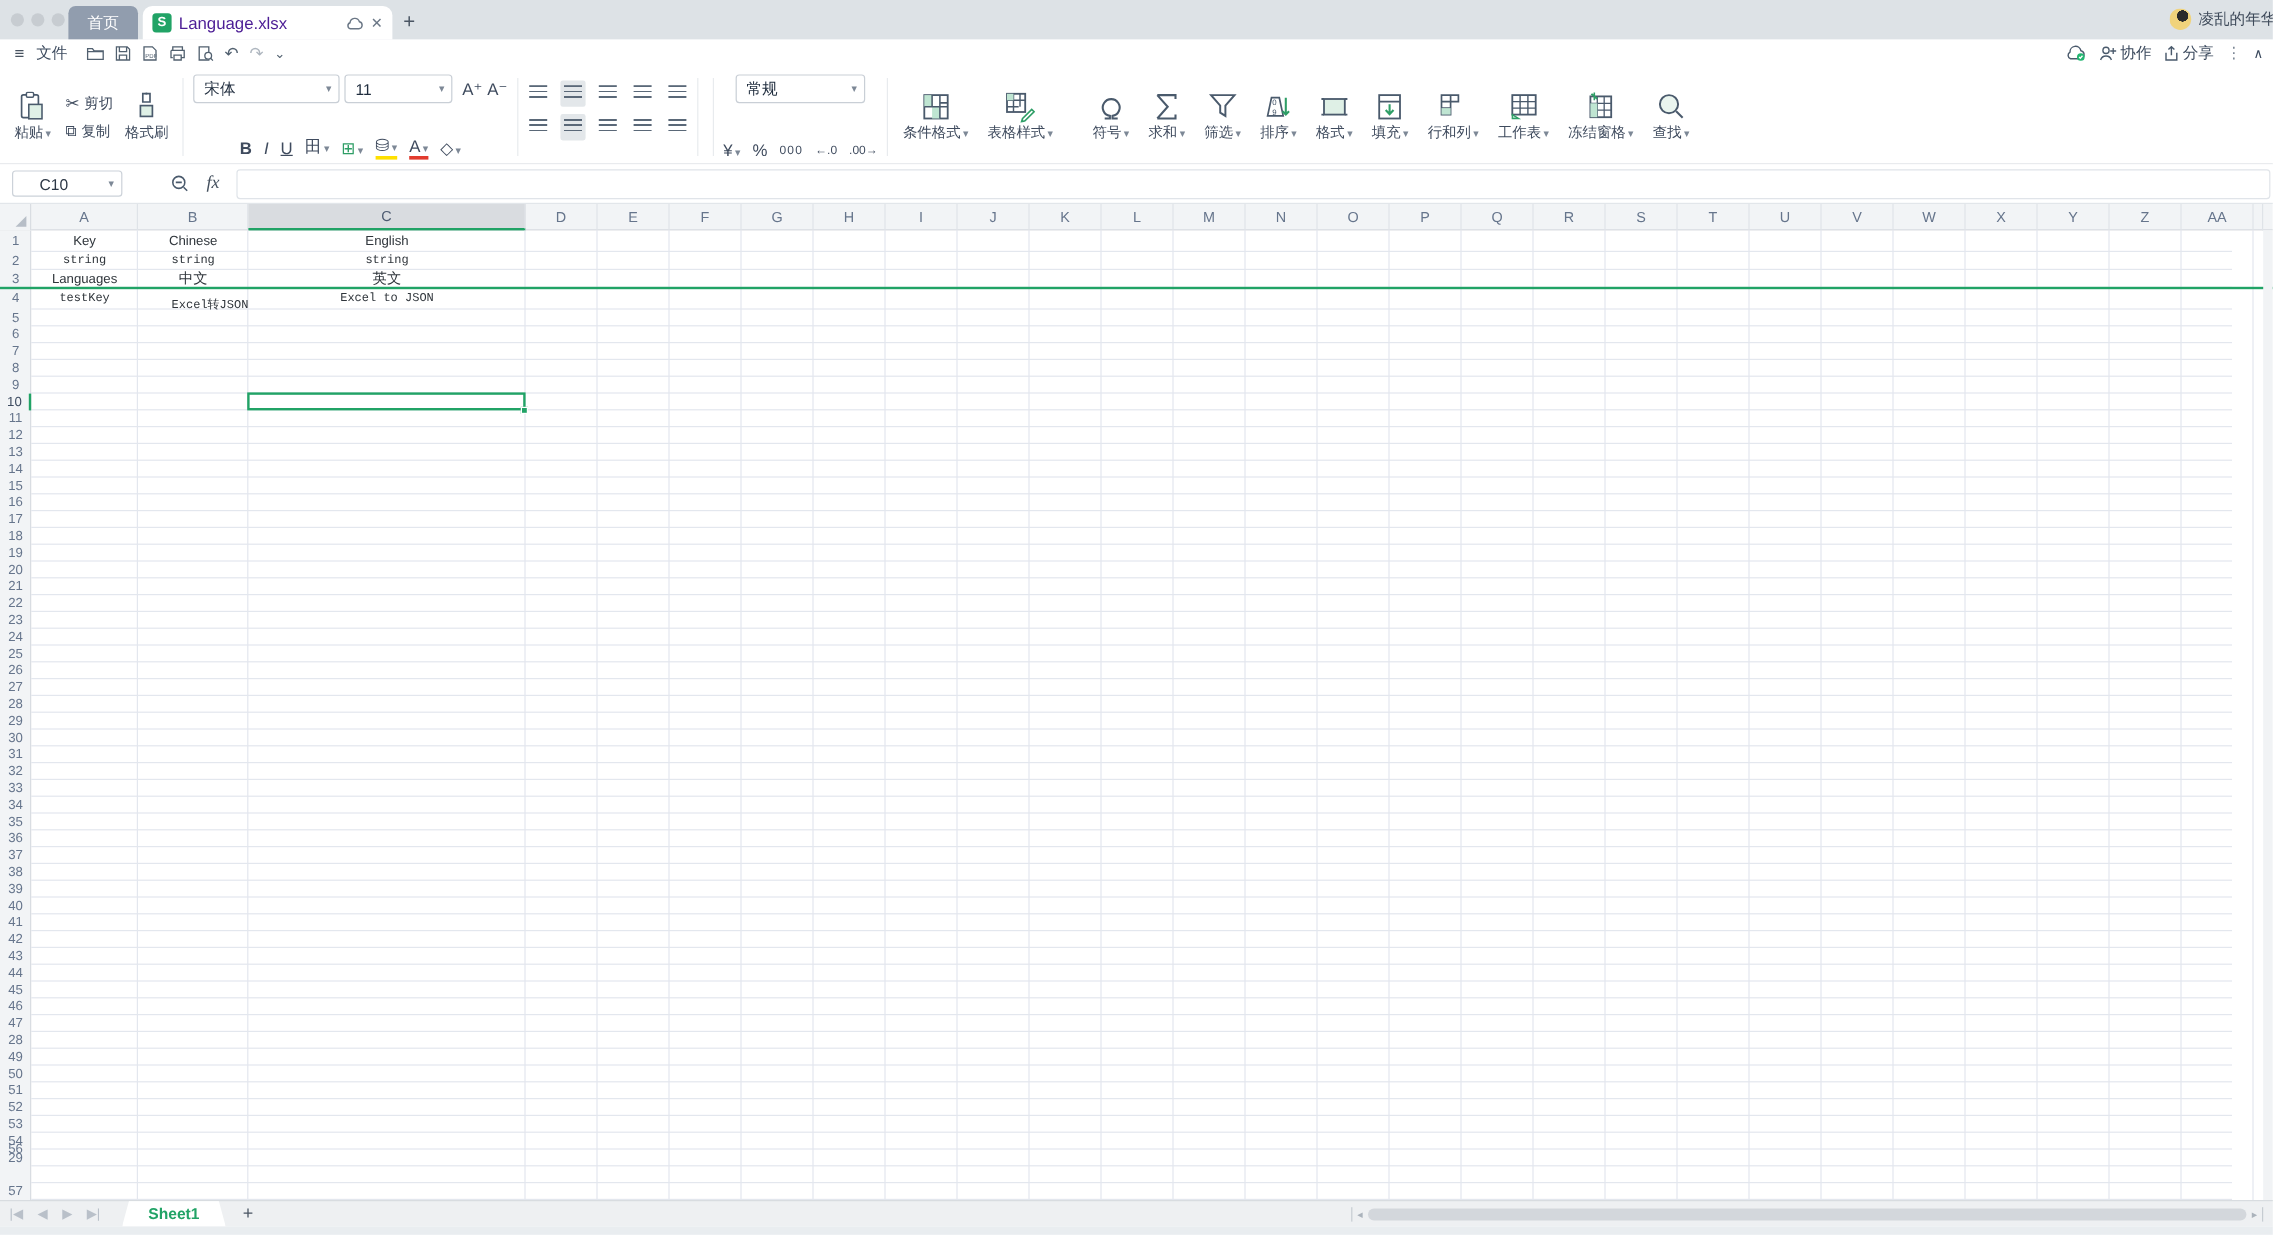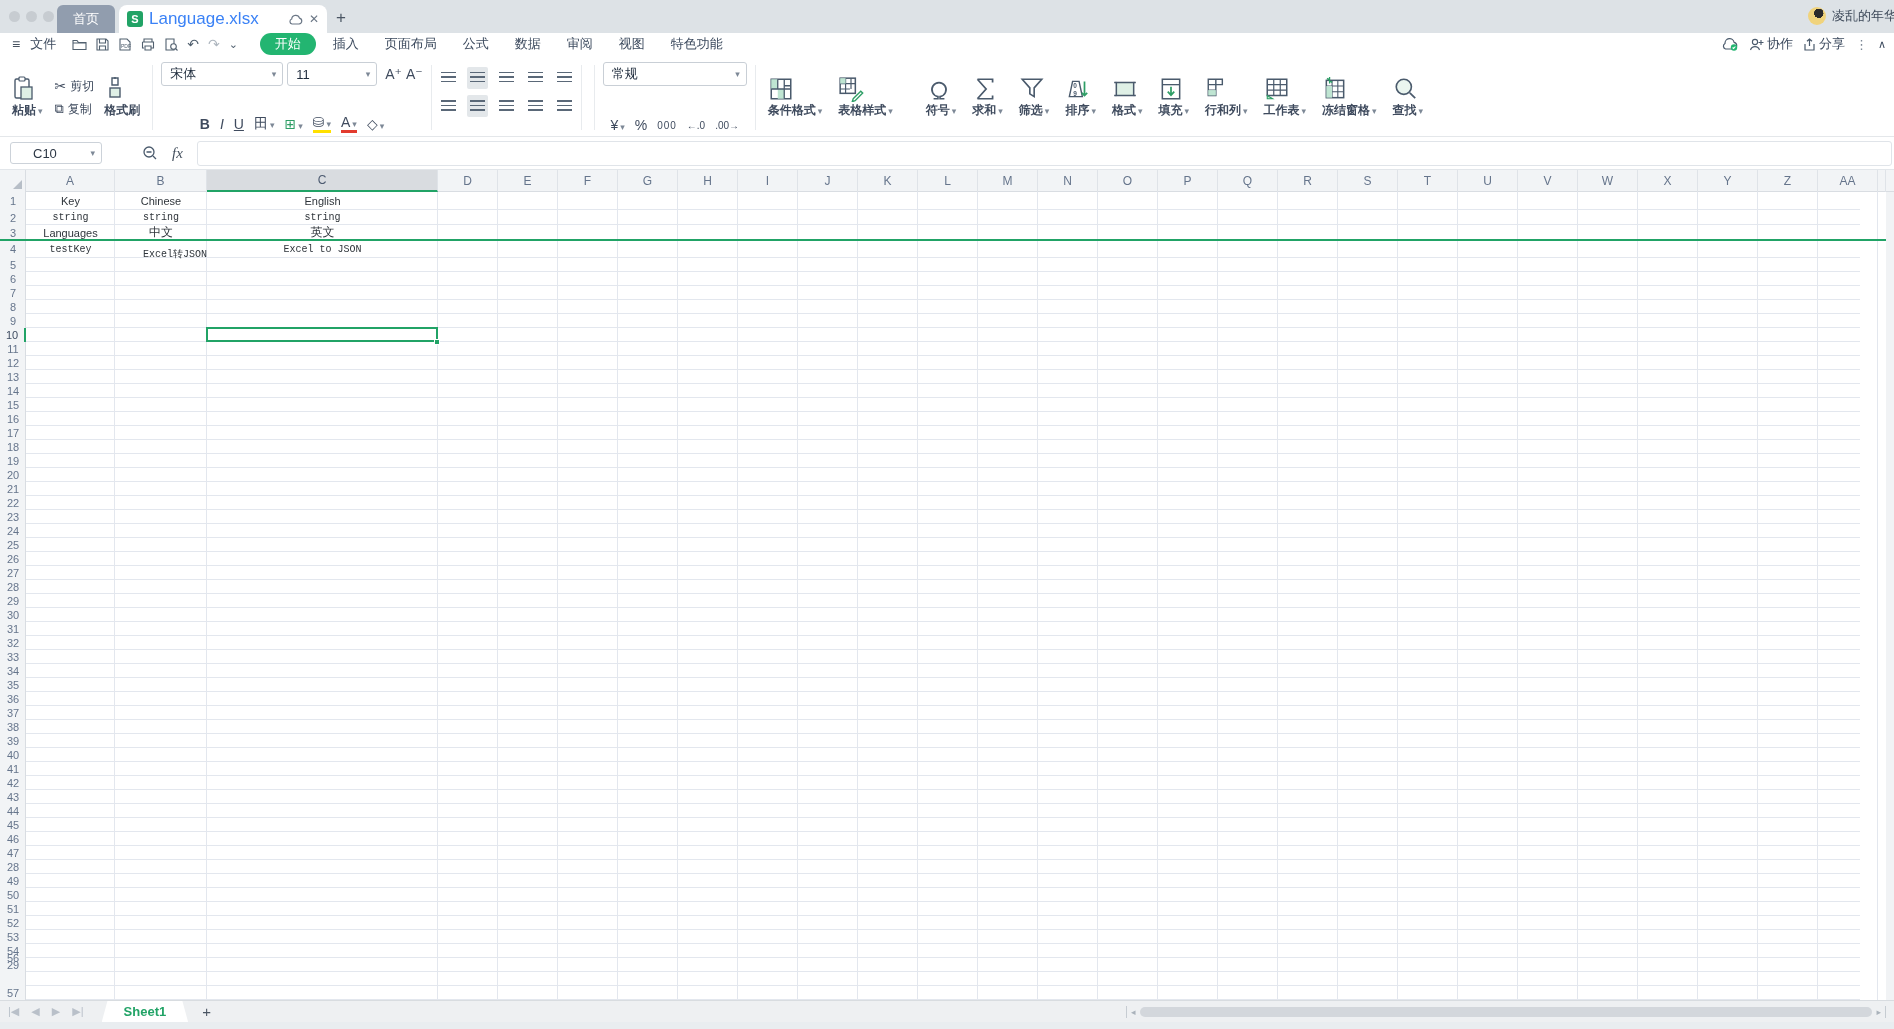--- a/index.html
+++ b/index.html
@@ -8,21 +8,21 @@
   
   #titlebar { position:absolute; left:0; top:0; width:1894px; height:33px; background:#dde2e6; }
   .traffic { position:absolute; top:11px; width:11px; height:11px; border-radius:50%; background:#c7ccd1; }
   .tab-home { position:absolute; left:57px; top:5px; width:58px; height:28px; background:#919dae;
     color:#fff; font-size:13px; display:flex; align-items:center; justify-content:center;
     border-radius:6px 6px 0 0; }
   .tab-doc { position:absolute; left:119px; top:5px; width:208px; height:28px; background:#fff;
     border-radius:8px 8px 0 0; display:flex; align-items:center; padding:0 8px; gap:6px; }
   .slogo { width:16px; height:16px; background:#21a366; color:#fff; border-radius:3px;
     font-size:11px; font-weight:bold; display:flex; align-items:center; justify-content:center; }
-  .tab-doc .title { font-size:17px; color:#3b82f6; flex:1; }
+  .tab-doc .title { font-size:14px; color:#4c1d95; flex:1; }
   .tabicon { color:#6b7786; font-size:12px; }
   .newtab { position:absolute; left:336px; top:8px; color:#4a5563; font-size:17px; }
   .userbox { position:absolute; right:0; top:7px; display:flex; align-items:center; gap:6px;
     font-size:13px; color:#3e4a5a; width:86px; overflow:hidden; white-space:nowrap; }
   .avatar { width:18px; height:18px; border-radius:50%; flex:0 0 18px;
     background:radial-gradient(circle at 60% 35%,#2b2b2b 0 29%,#f0d37c 30%); }
   
   #menubar { position:absolute; left:0; top:33px; width:1894px; height:22px; background:#fff;
     display:flex; align-items:center; font-size:13px; color:#3c4a5e; }
   .hamburger { margin-left:12px; font-size:14px; color:#47525f; }
@@ -33,22 +33,22 @@
   .menu-item { padding:2px 13px; cursor:default; }
   .menu-item.active { background:#23b571; color:#fff; border-radius:11px; padding:2px 15px; margin-right:4px; }
   .menubar-right { position:absolute; right:8px; top:0; height:22px; display:flex; align-items:center;
     gap:10px; font-size:13px; color:#3c4a5e; }
   .mr-item { display:flex; align-items:center; gap:3px; }
   
   #ribbon { position:absolute; left:0; top:55px; width:1894px; height:82px; background:#fff;
     border-bottom:1px solid #e4e7ea; display:flex; align-items:stretch; padding:6px 4px 2px 6px; }
   .rsep { width:1px; background:#e8ebee; margin:4px 6px; }
   .rgroup { display:flex; align-items:center; }
-  .bigbtn { display:flex; flex-direction:column; justify-content:space-between;
-    padding:2px 6px; font-size:12px; color:#3f4b5e;font-weight:bold; }
+  .bigbtn { display:flex; flex-direction:column; align-items:center; justify-content:space-between;
+    padding:2px 6px; font-size:12px; color:#3f4b5e; }
   .bigbtn .lbl { white-space:nowrap; }
   .caret { font-size:9px; color:#7d8896; margin-left:2px; }
   .stackcol { display:flex; flex-direction:column; justify-content:space-between; font-size:12px;
     color:#3f4b5e; gap:6px; }
   .smallbtn { display:flex; align-items:center; gap:4px; }
   .fontgrp { display:flex; flex-direction:column; justify-content:space-between; padding:1px 2px; }
   .selbox { border:1px solid #c9cfd6; border-radius:3px; height:24px; display:flex; align-items:center;
     padding:0 6px; font-size:13px; color:#1f2c3d; justify-content:space-between; background:#fff; }
   .fontrow2 { display:flex; align-items:center; gap:10px; margin-top:5px; font-size:14px; color:#3f4b5e; }
   .colorbtn { position:relative; padding-bottom:3px; font-size:14px; }
@@ -151,30 +151,20 @@
       </svg>
     <svg width="14" height="13" viewBox="0 0 14 13">
         <path d="M2 1h8v11H2z" fill="none" stroke="#51606f" stroke-width="1.1"></path>
         <circle cx="9.5" cy="8.5" r="2.8" fill="#fff" stroke="#51606f" stroke-width="1.1"></circle>
         <path d="M11.5 10.5l2 2" stroke="#51606f" stroke-width="1.1"></path>
       </svg>
     <span style="font-size:14px">↶</span>
     <span style="font-size:14px;color:#aeb6bf">↷</span>
     <span style="font-size:11px">⌄</span>
   </div>
-  <div class="menu-items" id="menu-items">
-      <span class="menu-item active">开始</span>
-      <span class="menu-item">插入</span>
-      <span class="menu-item">页面布局</span>
-      <span class="menu-item">公式</span>
-      <span class="menu-item">数据</span>
-      <span class="menu-item">审阅</span>
-      <span class="menu-item">视图</span>
-      <span class="menu-item">特色功能</span>
-    </div>
   <div class="menubar-right">
     <svg width="18" height="14" viewBox="0 0 18 14">
       <path d="M4.5 12h8a3.4 3.4 0 0 0 .6-6.7A4.6 4.6 0 0 0 4 6.5 3 3 0 0 0 4.5 12z" fill="none" stroke="#4a5a6c" stroke-width="1.2"></path>
       <circle cx="13" cy="10.5" r="3.2" fill="#23b571"></circle>
         <path d="M11.6 10.5l1 1 1.8-2" stroke="#fff" stroke-width="1.1" fill="none"></path>
     </svg>
     <span class="mr-item">
       <svg width="15" height="13" viewBox="0 0 15 13">
           <circle cx="6" cy="4" r="2.6" fill="none" stroke="#4a5a6c" stroke-width="1.1"></circle>
           <path d="M1.5 12a4.7 4.7 0 0 1 9 0 M12 2v5 M9.5 4.5h5" fill="none" stroke="#4a5a6c" stroke-width="1.1"></path>
@@ -262,21 +252,21 @@
       <span class="alignbtn"><span class="lines-icon"></span></span>
       <span class="alignbtn"><span class="lines-icon"></span></span>
       <span class="alignbtn"><span class="lines-icon"></span></span>
     </div>
   </div>
   <div class="rsep"></div>
 
   <div class="rsep"></div>
 
   <div class="rgroup fontgrp">
-    <div class="selbox" style="width:144px; padding-left:8px">
+    <div class="selbox" style="width:108px; padding-left:8px">
       <span>常规</span>
         <span class="caret">▾</span>
     </div>
     <div class="numrow2">
       <span style="font-size:14px"><span>¥</span><span class="caret">▾</span></span>
       <span style="font-size:14px">%</span>
       <span style="font-size:10px;letter-spacing:1px">000</span>
       <span style="font-size:10px">←.0</span>
       <span style="font-size:10px">.00→</span>
     </div>

